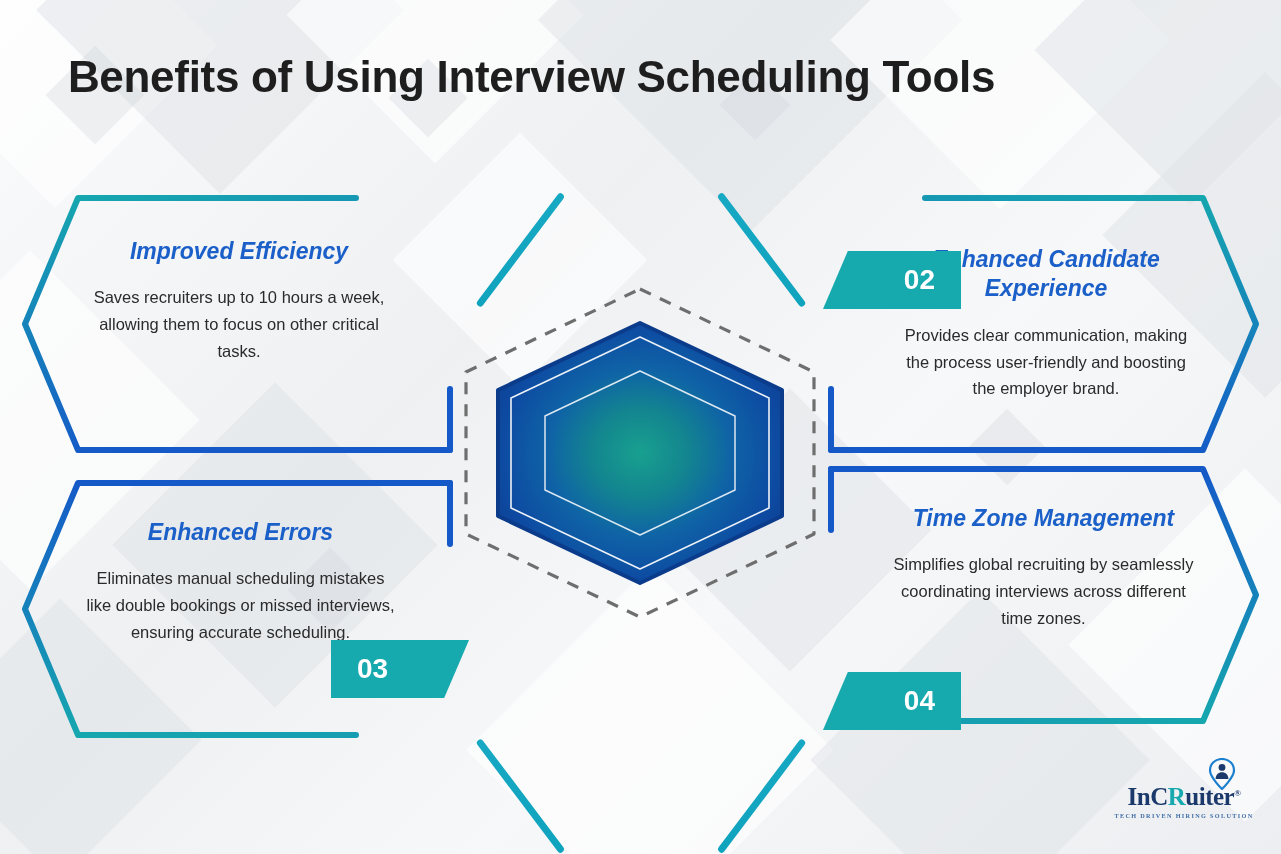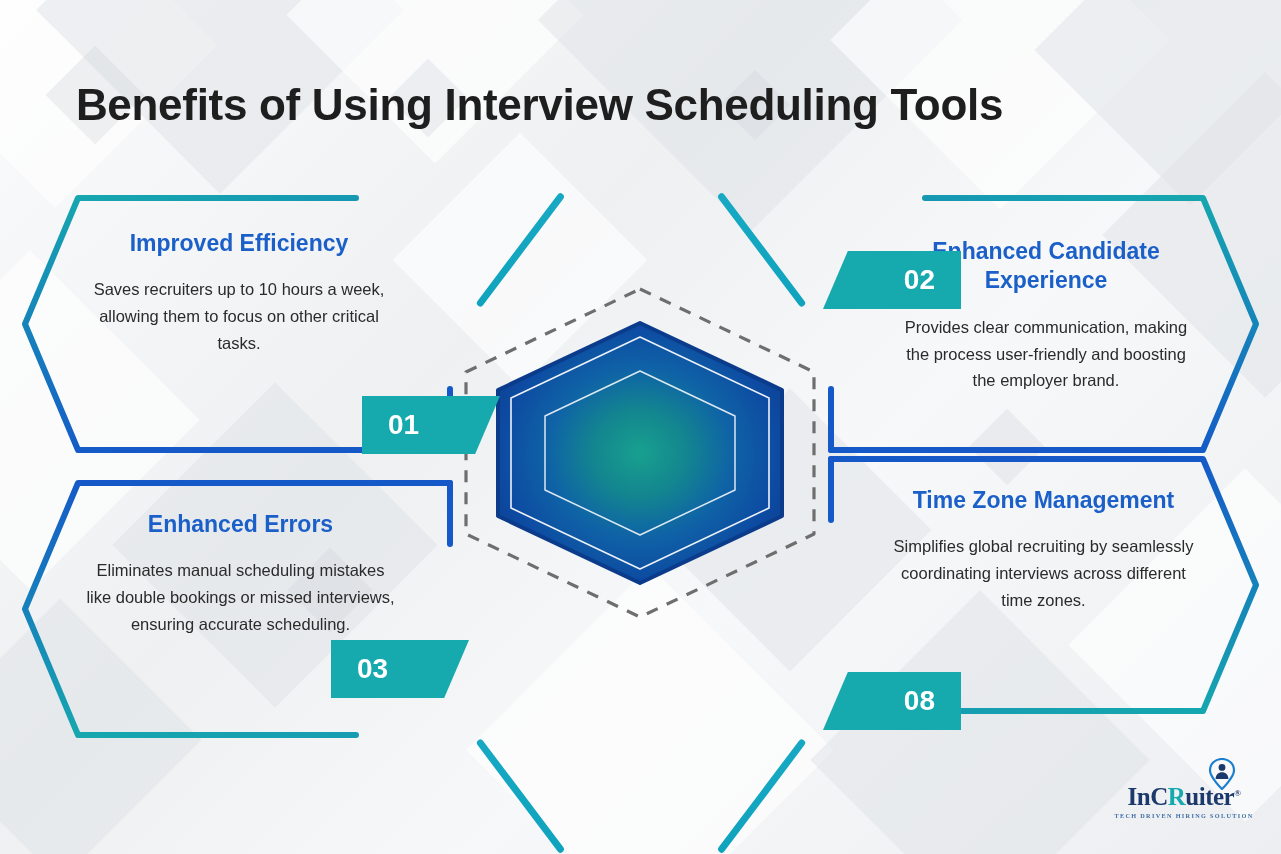--- a/index.html
+++ b/index.html
@@ -30,29 +30,28 @@
     background: rgba(255,255,255,0.62);
     transform: rotate(45deg);
   }
   .facet.dark { background: rgba(205,210,216,0.30); }
   .facet.mid  { background: rgba(224,228,232,0.55); }
 
   
   .title {
     position: absolute;
     top: 52px;
-    left: 8px;
+    left: 0;
     width: 1063px;
     text-align: center;
     font-size: 44px;
     font-weight: bold;
     letter-spacing: -0.3px;
     color: #1e1e1e;
     z-index: 8;
-    margin-top: 28px;
   }
 
   
   .center-wrap {
     position: absolute;
     left: 452px;
     top: 283px;
     width: 376px;
     height: 340px;
     z-index: 4;
@@ -79,21 +78,22 @@
   .card .hexframe { position: absolute; inset: 0; }
   .card .content {
     position: absolute;
     text-align: center;
   }
   .card-head {
     font-size: 23px;
     font-weight: bold;
     color: #1b5fc9;
     line-height: 1.28;
-    margin: 0 0 14px 0;
+    margin: 8px 0 14px 0;
+    font-style: italic;
   }
   .card-body {
     font-size: 16.5px;
     color: #2b2b2b;
     line-height: 1.62;
     margin: 18px;
   }
 
   
   .badge {
@@ -115,21 +115,21 @@
   #card1 { left: 18px;  top: 193px; width: 440px; height: 262px; }
   #card1 .content { left: 56px; top: 36px; width: 330px; }
   #card1 .badge { left: 344px; top: 203px; }
 
   #card2 { left: 823px; top: 193px; width: 440px; height: 262px; }
   #card2 .content { left: 58px; top: 44px; width: 330px; }
 
   #card3 { left: 18px;  top: 478px; width: 440px; height: 262px; }
   #card3 .content { left: 50px; top: 32px; width: 345px; }
 
-  #card4 { left: 823px; top: 454px; width: 440px; height: 262px; }
+  #card4 { left: 823px; top: 464px; width: 440px; height: 262px; }
   #card4 .content { left: 48px; top: 32px; width: 345px; }
 
   
   .logo {
     position: absolute;
     right: 22px;
     bottom: 20px;
     width: 150px;
     height: 76px;
     z-index: 9;
@@ -224,21 +224,20 @@
           <stop offset="100%" stop-color="#1558c8"></stop>
         </linearGradient>
       </defs>
       <path d="M 338 5 L 60 5 L 7 131 L 60 257 L 432 257" fill="none" stroke="url(#g1)" stroke-width="6" stroke-linejoin="round" stroke-linecap="round"></path>
       <path d="M 432 257 L 432 196" fill="none" stroke="#1558c8" stroke-width="6" stroke-linecap="round"></path>
     </svg>
     <div class="content">
       <p class="card-head">Improved Efficiency</p>
       <p class="card-body">Saves recruiters up to 10 hours a week, allowing them to focus on other critical tasks.</p>
     </div>
-    <div class="badge left-aligned">01</div>
   </div>
 
   <div class="card" id="card2">
     <svg class="hexframe" width="440" height="262" viewBox="0 0 440 262" xmlns="http://www.w3.org/2000/svg">
       <defs>
         <linearGradient id="g2" x1="100%" y1="0%" x2="70%" y2="100%">
           <stop offset="0%" stop-color="#16a9ae"></stop>
           <stop offset="100%" stop-color="#1558c8"></stop>
         </linearGradient>
       </defs>
@@ -279,21 +278,21 @@
         </linearGradient>
       </defs>
       <path d="M 8 5 L 380 5 L 433 131 L 380 257 L 102 257" fill="none" stroke="url(#g4)" stroke-width="6" stroke-linejoin="round" stroke-linecap="round"></path>
       <path d="M 8 5 L 8 66" fill="none" stroke="#1558c8" stroke-width="6" stroke-linecap="round"></path>
     </svg>
     <div class="content">
       <p class="card-head">Time Zone Management</p>
       <p class="card-body">Simplifies global recruiting by seamlessly coordinating interviews across different time zones.</p>
     </div>
   </div>
-  <div class="badge right-aligned" style="left:823px; top:672px; z-index:7;">08</div>
+  <div class="badge right-aligned" style="left:823px; top:672px; z-index:7;">04</div>
 
   <div class="logo">
     <div class="logo-mark">
       <svg width="30" height="32" viewBox="0 0 30 32" xmlns="http://www.w3.org/2000/svg">
         <path d="M15 1 C 8 1 3 6 3 12.6 C 3 19.4 15 31 15 31 C 15 31 27 19.4 27 12.6 C 27 6 22 1 15 1 Z" fill="none" stroke="#1b7fd0" stroke-width="2.2"></path>
         <circle cx="15" cy="9.4" r="3.4" fill="#1b3a6b"></circle>
         <path d="M 8.6 21 C 8.6 16.6 11.4 14.2 15 14.2 C 18.6 14.2 21.4 16.6 21.4 21 Z" fill="#1b3a6b"></path>
       </svg>
     </div>
     <div class="logo-word">

